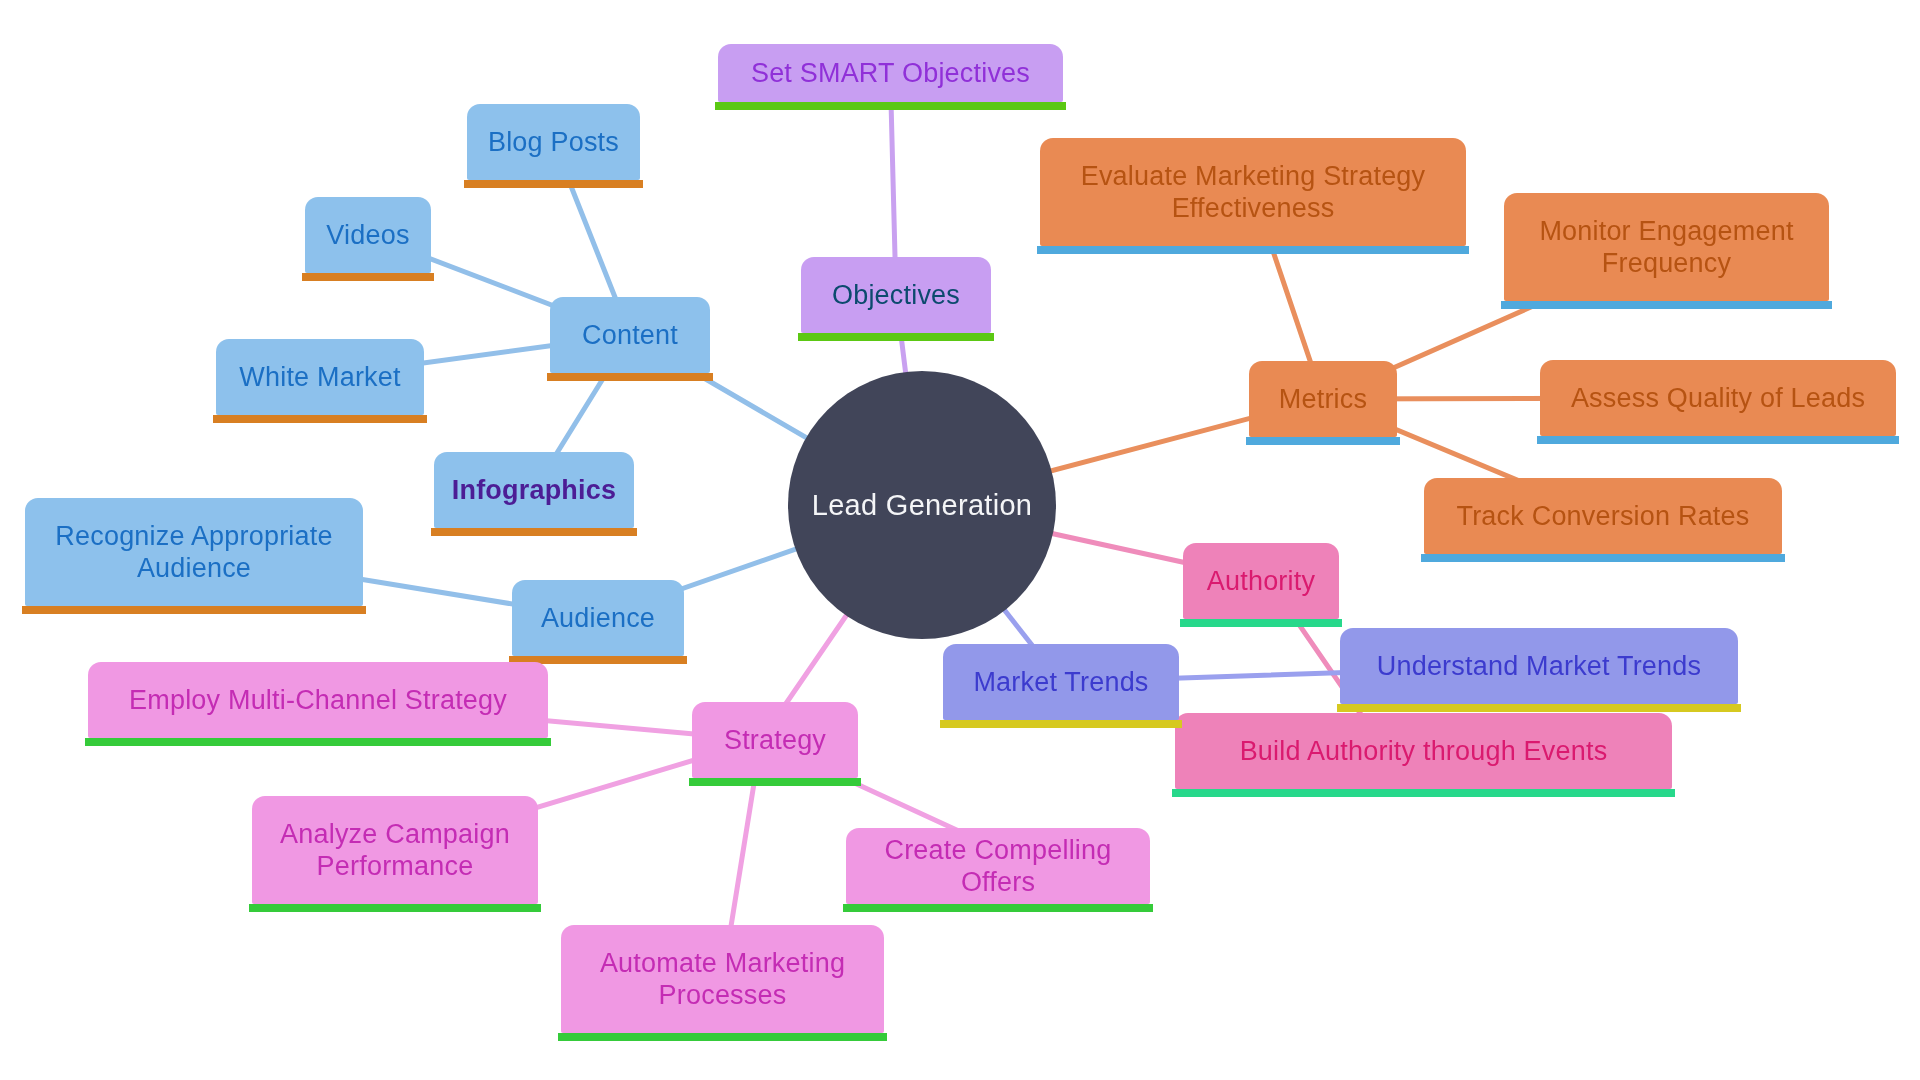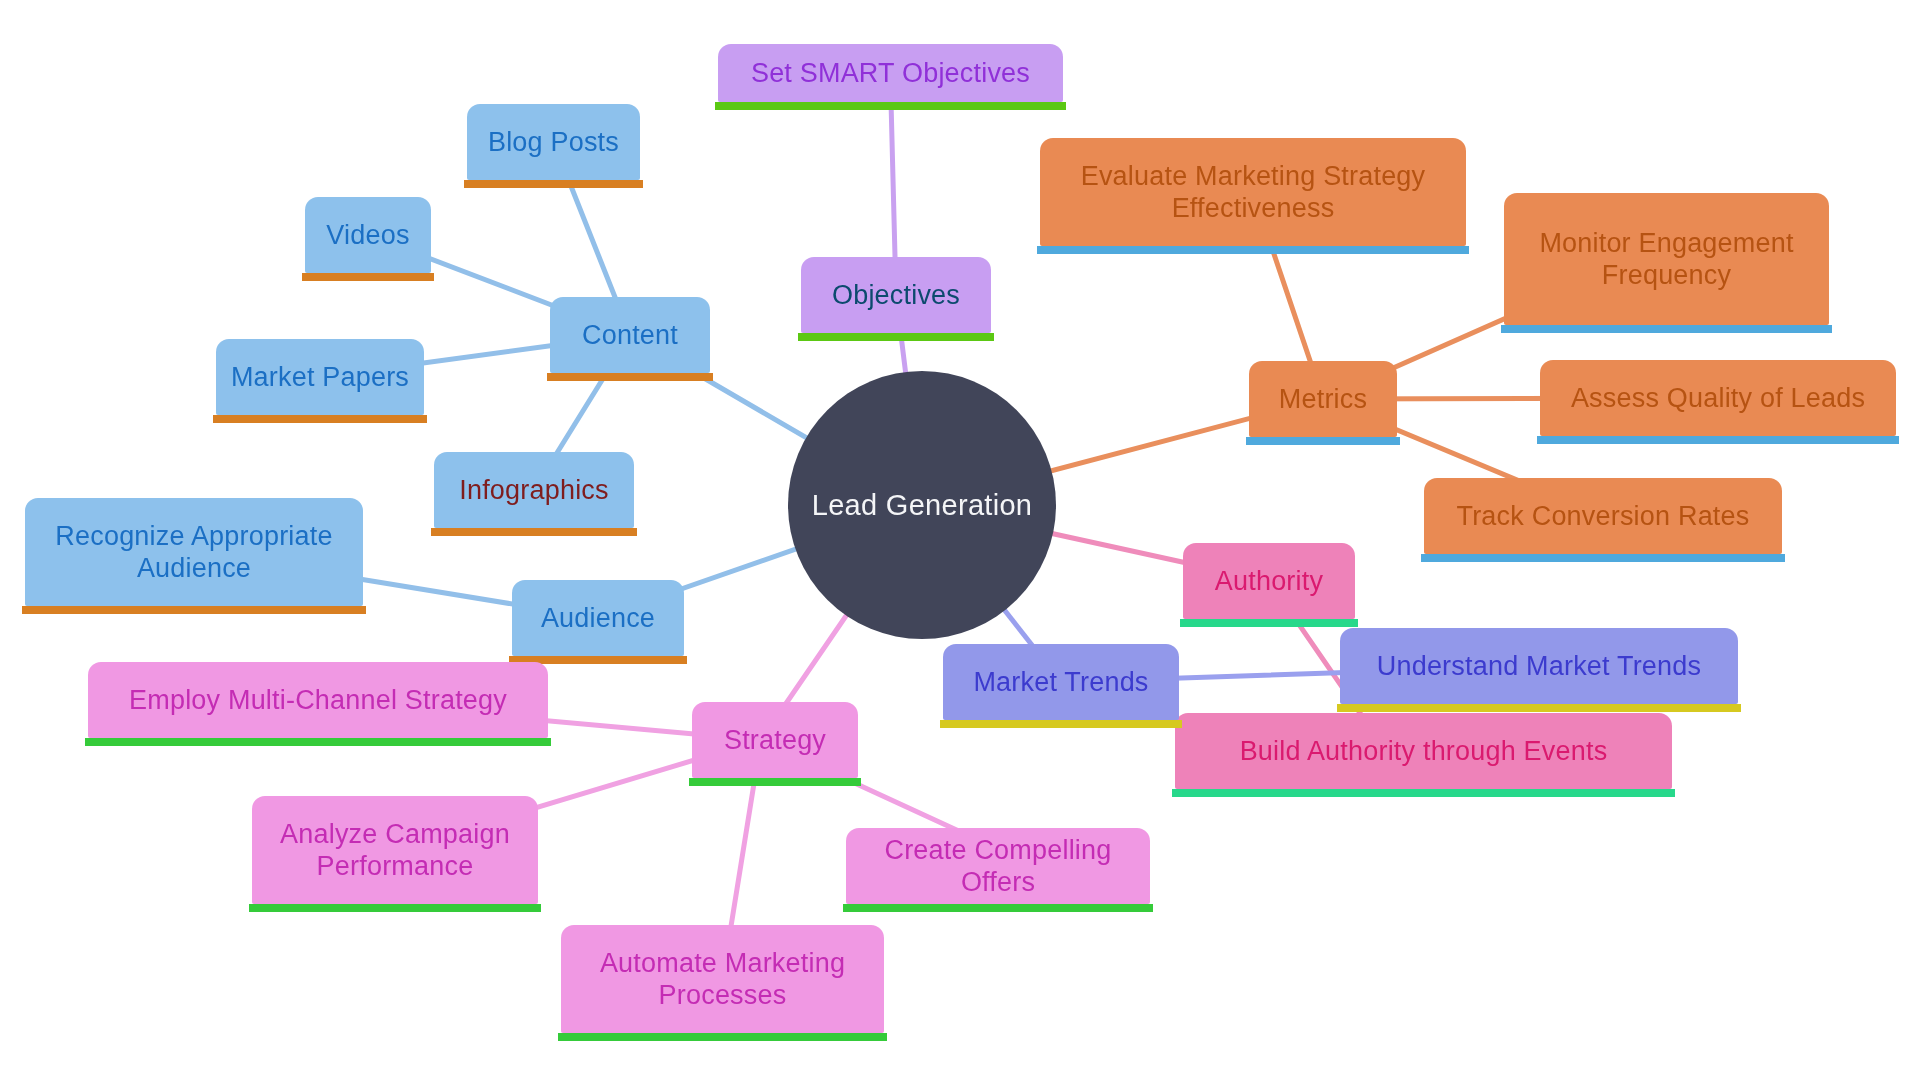--- a/index.html
+++ b/index.html
@@ -96,27 +96,27 @@
         <div class="bar" style="background: rgb(216, 127, 34);"></div>
       </div>
       <div class="node" style="left: 305px; top: 197px; width: 126px; height: 84px;">
         <div class="fill" style="background: rgb(141, 193, 236);">
           <span class="label" style="color: rgb(27, 111, 196);">Videos</span>
         </div>
         <div class="bar" style="background: rgb(216, 127, 34);"></div>
       </div>
       <div class="node" style="left: 216px; top: 339px; width: 208px; height: 84px;">
         <div class="fill" style="background: rgb(141, 193, 236);">
-          <span class="label" style="color: rgb(27, 111, 196);">Market Papers</span>
+          <span class="label" style="color: rgb(27, 111, 196);">White Market</span>
         </div>
         <div class="bar" style="background: rgb(216, 127, 34);"></div>
       </div>
       <div class="node" style="left: 434px; top: 452px; width: 200px; height: 84px;">
         <div class="fill" style="background: rgb(141, 193, 236);">
-          <span class="label" style="color: #7f1d1d;">Infographics</span>
+          <span class="label" style="color: #4c1d95; font-weight: bold;">Infographics</span>
         </div>
         <div class="bar" style="background: rgb(216, 127, 34);"></div>
       </div>
       <div class="node" style="left: 512px; top: 580px; width: 172px; height: 84px;">
         <div class="fill" style="background: rgb(141, 193, 236);">
           <span class="label" style="color: rgb(27, 111, 196);">Audience</span>
         </div>
         <div class="bar" style="background: rgb(216, 127, 34);"></div>
       </div>
       <div class="node" style="left: 25px; top: 498px; width: 338px; height: 116px;">
@@ -142,39 +142,39 @@
           <span class="label" style="color: rgb(182, 83, 18);">Metrics</span>
         </div>
         <div class="bar" style="background: rgb(79, 169, 221);"></div>
       </div>
       <div class="node" style="left: 1040px; top: 138px; width: 426px; height: 116px;">
         <div class="fill" style="background: rgb(233, 138, 83);">
           <span class="label" style="color: rgb(182, 83, 18);">Evaluate Marketing Strategy Effectiveness</span>
         </div>
         <div class="bar" style="background: rgb(79, 169, 221);"></div>
       </div>
-      <div class="node" style="left: 1504px; top: 193px; width: 325px; height: 140px;">
+      <div class="node" style="left: 1504px; top: 193px; width: 325px; height: 116px;">
         <div class="fill" style="background: rgb(233, 138, 83);">
           <span class="label" style="color: rgb(182, 83, 18);">Monitor Engagement Frequency</span>
         </div>
         <div class="bar" style="background: rgb(79, 169, 221);"></div>
       </div>
       <div class="node" style="left: 1540px; top: 360px; width: 356px; height: 84px;">
         <div class="fill" style="background: rgb(233, 138, 83);">
           <span class="label" style="color: rgb(182, 83, 18);">Assess Quality of Leads</span>
         </div>
         <div class="bar" style="background: rgb(79, 169, 221);"></div>
       </div>
       <div class="node" style="left: 1424px; top: 478px; width: 358px; height: 84px;">
         <div class="fill" style="background: rgb(233, 138, 83);">
           <span class="label" style="color: rgb(182, 83, 18);">Track Conversion Rates</span>
         </div>
         <div class="bar" style="background: rgb(79, 169, 221);"></div>
       </div>
-      <div class="node" style="left: 1183px; top: 543px; width: 172px; height: 84px;">
+      <div class="node" style="left: 1183px; top: 543px; width: 156px; height: 84px;">
         <div class="fill" style="background: rgb(238, 130, 185);">
           <span class="label" style="color: rgb(218, 26, 111);">Authority</span>
         </div>
         <div class="bar" style="background: rgb(39, 216, 139);"></div>
       </div>
       <div class="node" style="left: 1175px; top: 713px; width: 497px; height: 84px;">
         <div class="fill" style="background: rgb(238, 130, 185);">
           <span class="label" style="color: rgb(218, 26, 111);">Build Authority through Events</span>
         </div>
         <div class="bar" style="background: rgb(39, 216, 139);"></div>

